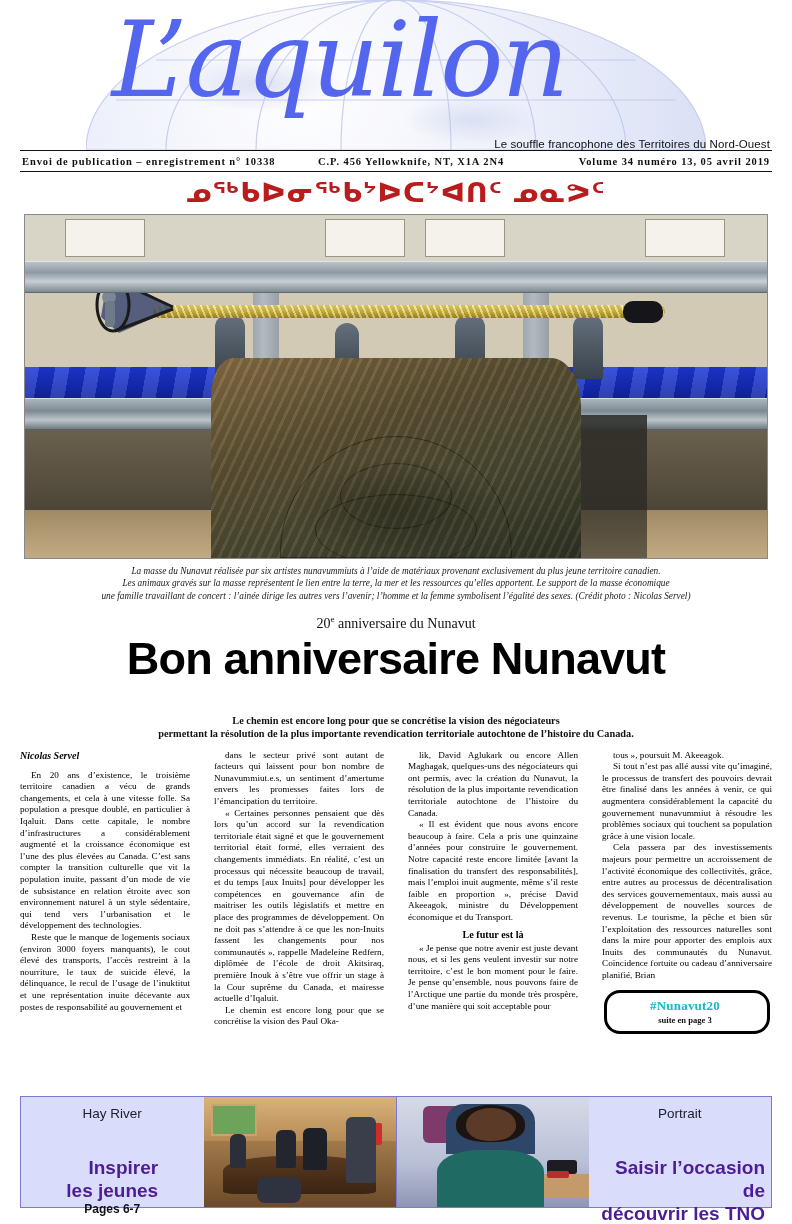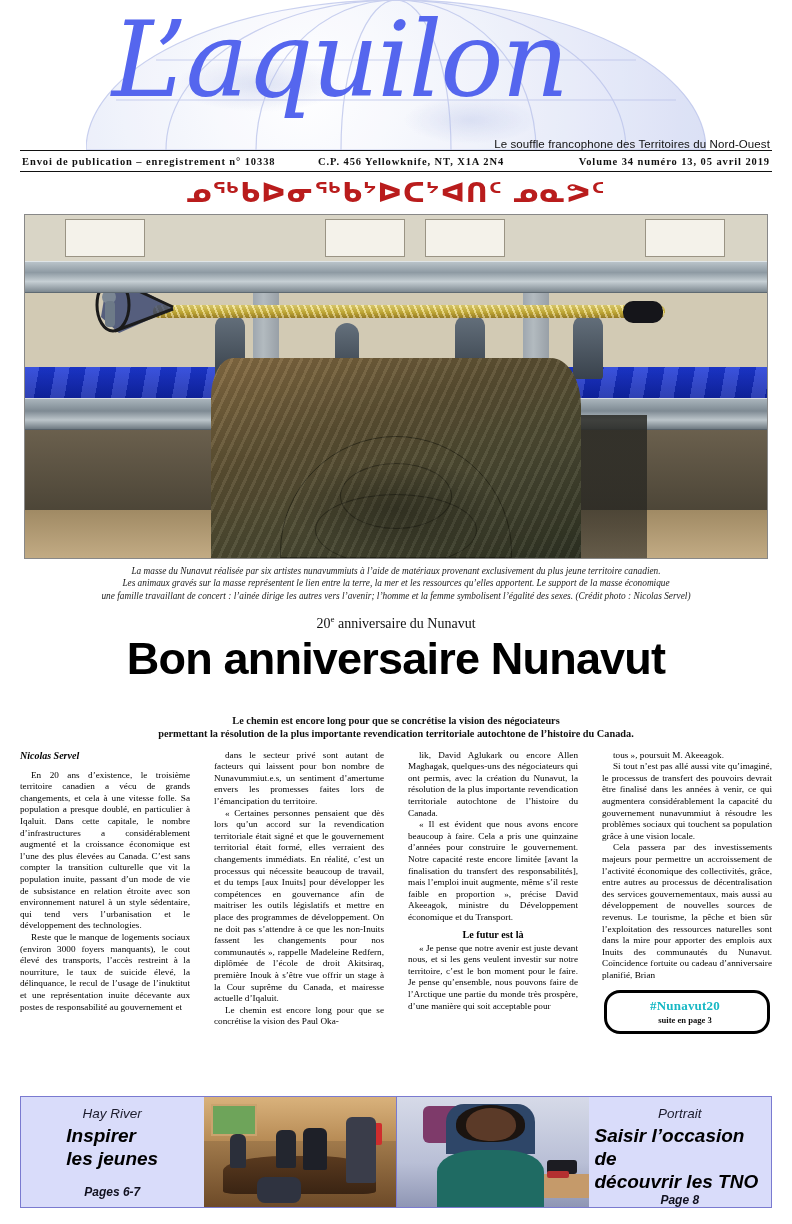--- a/index.html
+++ b/index.html
@@ -171,32 +171,32 @@
   }
   .cont-sub{
     font-family:"Liberation Serif", serif;font-weight:700;font-size:8.6px;margin-top:1px;color:#111;
   }
 
   
   .promos{
     position:absolute;left:20px;bottom:16px;width:752px;height:112px;
     display:flex;border:1.5px solid #7a7ad0;box-sizing:border-box;background:#d9dcfa;
   }
-  .promo{position:relative;flex:1;display:flex;background:#d9dcfa;font-style:italic;}
+  .promo{position:relative;flex:1;display:flex;background:#d9dcfa;}
   .promo-right{border-left:1.5px solid #7a7ad0;}
   .promo-text{
     flex:1;display:flex;flex-direction:column;align-items:center;justify-content:flex-start;
     padding:9px 6px 8px 6px;box-sizing:border-box;
   }
   .promo-kicker{
     font-family:"Liberation Sans", sans-serif;font-size:13.5px;color:#1c1c2e;margin-bottom:3px;
   }
   .promo-title{
     font-family:"Liberation Sans", sans-serif;font-weight:700;font-size:19px;line-height:23px;
-    text-align:left;color:#000000;
+    text-align:right;color:#4c1d95;margin-top:32px;
   }
   .promo-pages{
     margin-top:auto;
     font-family:"Liberation Sans", sans-serif;font-weight:700;font-size:12px;color:#10101e;
   }
   .promo-img{width:192px;height:100%;align-self:center;overflow:hidden;position:relative;}
 
   
   .cls{position:absolute;inset:0;background:linear-gradient(180deg,#c39a63,#6d4a28);}
   .cls-wall{position:absolute;left:0;top:0;width:100%;height:40%;background:linear-gradient(180deg,#d9b27c,#b78b55);}

